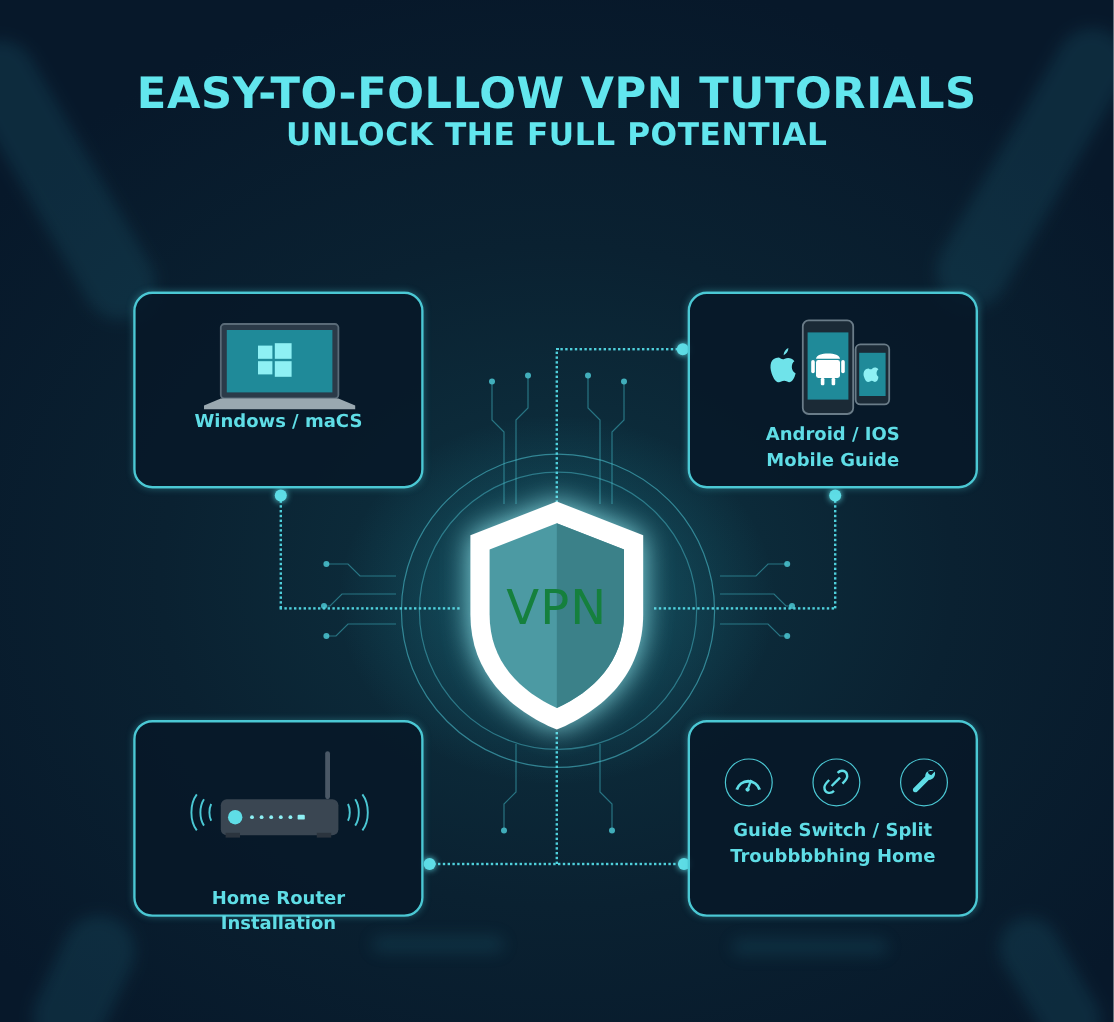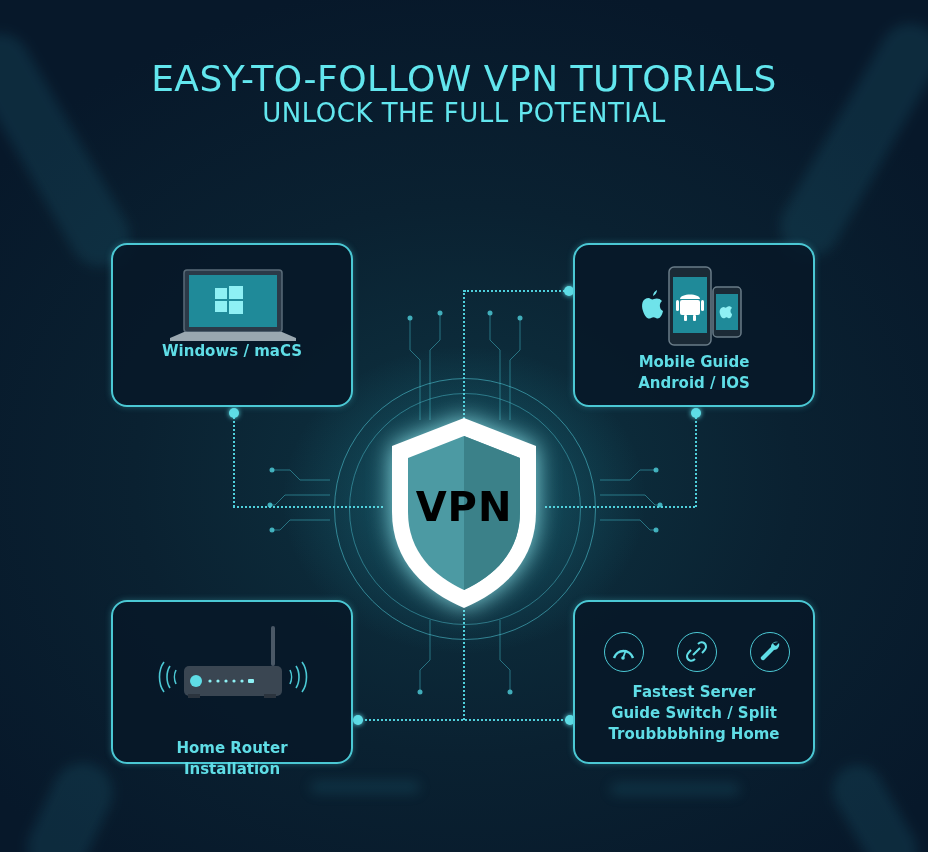--- a/index.html
+++ b/index.html
@@ -5,21 +5,21 @@
   html, body { margin:0; padding:0; }
   body {
     width:928px; height:852px; overflow:hidden; position:relative;
     background:
       radial-gradient(ellipse 260px 220px at 464px 500px, rgba(40,170,190,0.35), rgba(10,40,60,0) 70%),
       radial-gradient(ellipse 600px 500px at 464px 480px, #0e3442 0%, #0a2131 55%, #07182a 100%);
     font-family: "DejaVu Sans", "Liberation Sans", sans-serif;
     color:#5fe0ea;
   }
   .streak { position:absolute; background:rgba(40,130,150,0.18); filter:blur(6px); border-radius:30px; }
-  .title { position:absolute; left:0; width:928px; text-align:center; font-weight:normal; color:#62e6ee; letter-spacing:0.5px; }
+  .title { position:absolute; left:0; width:928px; text-align:center; font-weight:bold; color:#62e6ee; letter-spacing:0.5px; }
   .t1 { top:58px; font-size:36px; }
   .t2 { top:98px; font-size:26px; }
   .card {
     position:absolute; width:242px; height:164px; border:2px solid #4bc8d4;
     border-radius:16px; background:rgba(7,24,40,0.88); box-sizing:border-box;
     box-shadow:0 0 6px rgba(75,200,212,0.35);
   }
   .card .label { position:absolute; left:0; right:0; text-align:center; font-weight:bold; color:#5fdde6; font-size:15px; line-height:21px; }
   .dotline { position:absolute; }
   .h { border-top:2px dotted #4fd0dc; height:0; }
@@ -89,21 +89,21 @@
 
 <div class="ring" style="left:334px;top:378px;width:260px;height:260px;border:1.5px solid rgba(80,200,215,0.55);"></div>
 <div class="ring" style="left:349px;top:393px;width:230px;height:230px;border:1.5px solid rgba(80,200,215,0.45);"></div>
 
 <div style="position:absolute;left:384px;top:412px;width:160px;height:200px;">
   <svg width="160" height="200" viewBox="0 0 160 200" style="position:absolute;left:0;top:0;filter:drop-shadow(0 0 12px rgba(160,250,255,0.85));">
     <path d="M80 6 L152 34 L152 100 C152 150 118 180 80 196 C42 180 8 150 8 100 L8 34 Z" fill="#ffffff"></path>
     <path d="M80 24 L136 46 L136 100 C136 140 110 164 80 178 C50 164 24 140 24 100 L24 46 Z" fill="#4c9aa3"></path>
     <path d="M80 24 L136 46 L136 100 C136 140 110 164 80 178 Z" fill="#3b8189"></path>
   </svg>
-  <div style="position:absolute;left:0;top:72px;width:160px;text-align:center;font-size:40px;font-weight:bold;color:#000000;letter-spacing:1px;">VPN</div>
+  <div style="position:absolute;left:0;top:72px;width:160px;text-align:center;font-size:40px;font-weight:normal;color:#15803d;letter-spacing:1px;">VPN</div>
 </div>
 
 <div class="card" style="left:111px;top:243px;">
   <svg width="130" height="78" viewBox="0 0 130 78" style="position:absolute;left:55px;top:23px;">
     <rect x="16" y="2" width="98" height="62" rx="3" fill="#2b3a48" stroke="#5a6b78" stroke-width="1.5"></rect>
     <rect x="21" y="7" width="88" height="52" fill="#1f8a99"></rect>
     <g fill="#8ef0f4">
       <rect x="47" y="20" width="12" height="11"></rect>
         <rect x="61" y="18" width="14" height="13"></rect>
       <rect x="47" y="33" width="12" height="11"></rect>
@@ -133,22 +133,22 @@
         <rect x="62" y="35" width="3" height="11" rx="1.5"></rect>
       <rect x="45" y="50" width="3" height="6" rx="1"></rect>
         <rect x="54" y="50" width="3" height="6" rx="1"></rect>
     </g>
 
     <rect x="74" y="22" width="28" height="50" rx="4" fill="#1b2a36" stroke="#6a7c88" stroke-width="1.5"></rect>
     <rect x="77" y="29" width="22" height="36" fill="#1f8a99"></rect>
     <path d="M85 42 C81 42 80 46 81 49 C82 53 84 54 86 53 C87 52 88 52 89 53 C91 54 93 52 93 49 C91 48 91 44 93 43 C92 41 89 41 88 42 C87 43 86 43 85 42 Z" fill="#8ef0f4"></path>
   </svg>
   <div class="label" style="top:107px;">
+    <div>Android / IOS</div>
     <div>Mobile Guide</div>
-    <div>Android / IOS</div>
   </div>
 </div>
 
 <div class="card" style="left:111px;top:600px;">
   <svg width="150" height="80" viewBox="0 0 150 80" style="position:absolute;left:45px;top:22px;">
     <g stroke="#4bc8d4" stroke-width="1.6" fill="none">
       <path d="M12 42 C8 48 8 58 12 64"></path>
         <path d="M6 38 C0 46 0 60 6 68"></path>
       <path d="M18 46 C16 50 16 56 18 60"></path>
       <path d="M132 46 C134 50 134 56 132 60"></path>
@@ -191,17 +191,16 @@
         <path d="M15 22 L22 15"></path>
       </g>
     </svg>
   </div>
   <div class="circ-icon" style="left:175px;top:30px;">
     <svg width="37" height="37" viewBox="0 0 37 37" style="position:absolute;left:0;top:0;">
       <path d="M27 9 C24 8 20 10 20 14 L10 24 C9 26 11 28 13 27 L23 17 C27 17 29 13 28 10 L25 13 L23 12 L22 10 Z" fill="#5fdde6"></path>
     </svg>
   </div>
   <div class="label" style="top:80px;">
-    <div>Fastest Server</div>
     <div>Guide Switch / Split</div>
     <div>Troubbbbhing Home</div>
   </div>
 </div>
 
 </body></html>

